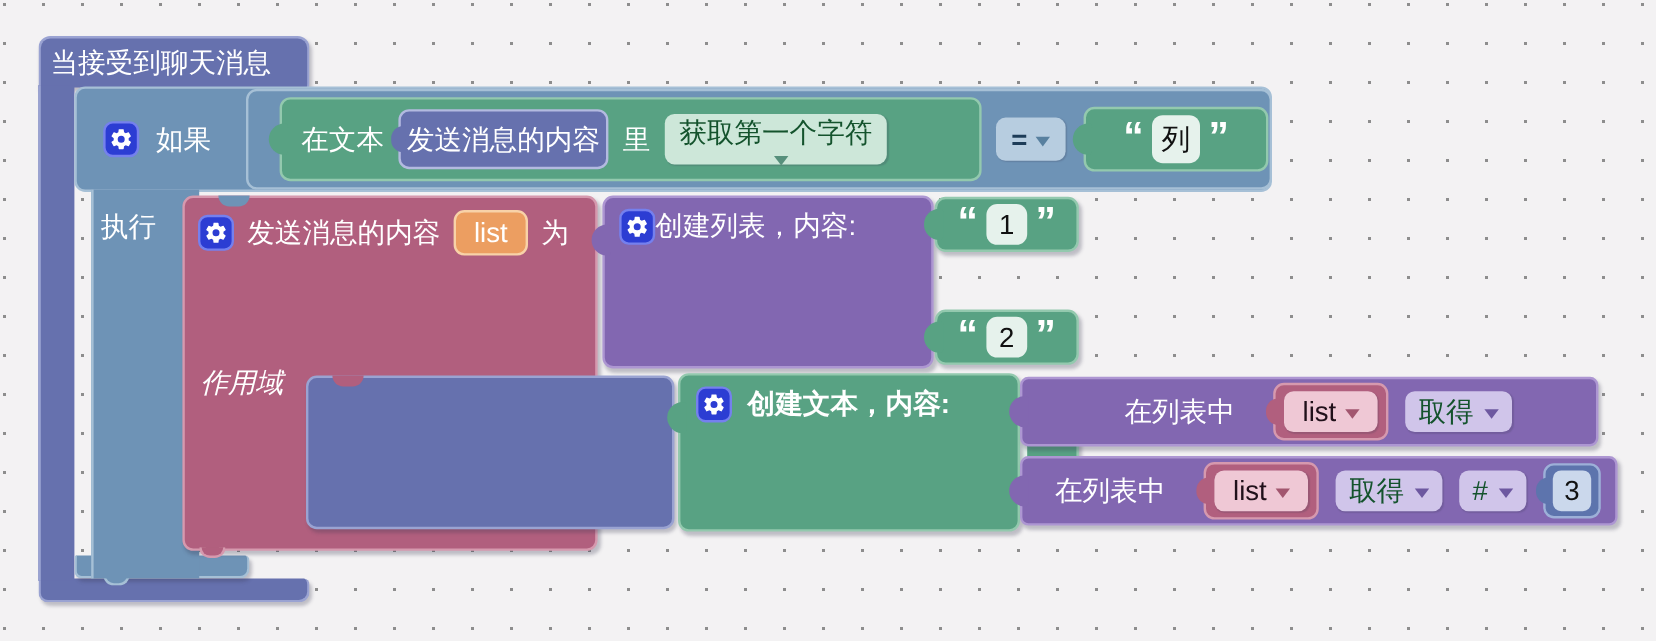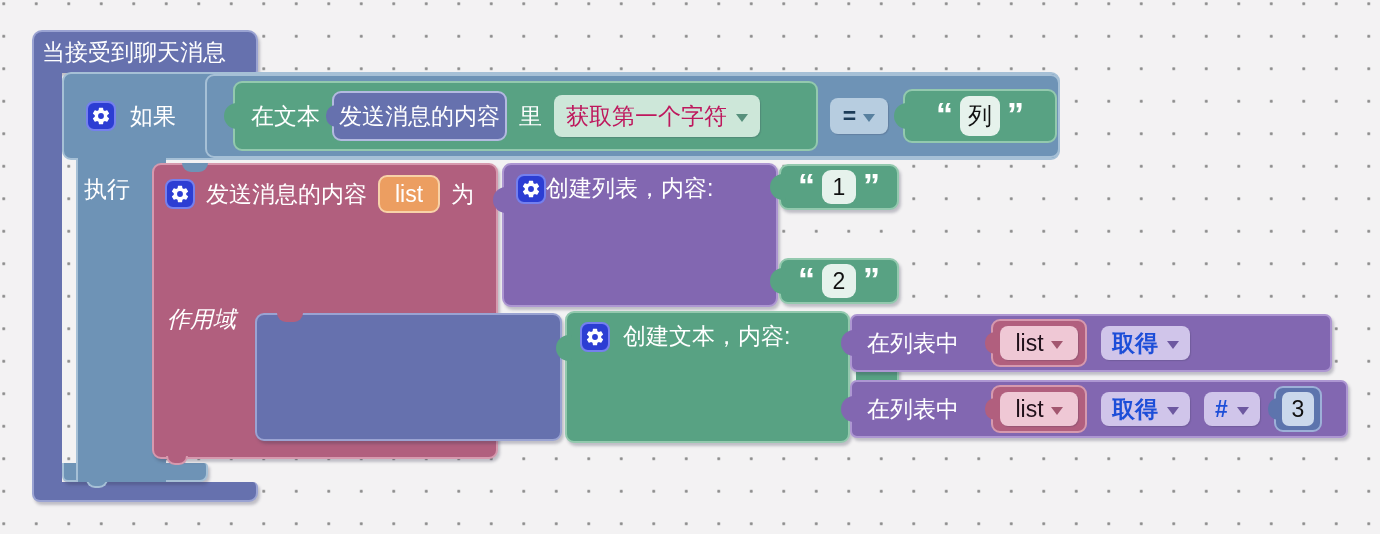--- a/index.html
+++ b/index.html
@@ -52,21 +52,21 @@
     background:var(--green); border:2px solid var(--green_border); border-radius:9px;
     display:flex; align-items:center; padding-left:16px; gap:12px;}
   .var-field { position:relative; width:175px; height:50px;
     background:var(--slate); border:2px solid var(--slate_border2); border-radius:9px;
     display:flex; align-items:center; justify-content:center;}
   .dd { display:flex; align-items:center; justify-content:center;
     border-radius:8px; font-size:23px; color:#111; white-space:nowrap;
     box-shadow:1px 1px 1px rgba(55,55,80,.2);}
   .tri { width:0; height:0; border-left:6px solid transparent; border-right:6px solid transparent;
     border-top:8px solid #555; margin-left:9px; margin-top:4px;}
-  .dd-ltgreen { background:var(--light_green); height:42px; padding:0 12px; color:#be185d;}
+  .dd-ltgreen { background:var(--light_green); height:42px; padding:0 12px; color:#14532d;flex-direction:column;}
   .dd-ltgreen .tri { border-top-color:#57907c;}
   .dd-eq { background:var(--light_blue); width:58px; height:36px; margin-left:12px; color:#1d3c58; font-weight:bold;}
   .dd-eq .tri { border-top-color:#58809f; margin-left:7px;}
   .str-blk { position:relative; background:var(--green); border:2px solid var(--green_border);
     border-radius:9px; display:flex; align-items:center; justify-content:center; gap:7px;}
   .str-cmp { margin-left:15px; width:154px; height:54px;}
   .quote { color:#fff; font-size:34px; font-weight:bold; line-height:20px; height:24px;}
   .str-field { min-width:40px; height:40px; padding:0 5px; background:var(--light_field);
     border-radius:9px; display:flex; align-items:center; justify-content:center;
     color:#111; font-size:24px;}
@@ -92,34 +92,34 @@
   .item-1 { top:164px;} .item-2 { top:212px;} .item-3 { top:260px;}
 
   
   .terminate { left:255px; top:313px; width:307px; height:128px;
     background:var(--slate); border:2px solid var(--slate_border); border-radius:9px;
     padding:11px 0 0 15px; z-index:6;}
 
   
   .create-text { position:absolute; left:565px; top:311px; width:285px; height:132px;
     background:var(--green); border:2px solid var(--green_border); border-radius:9px; z-index:7;}
-  .ct-row { display:flex; align-items:center; gap:13px; padding:8px 0 0 13px;}
+  .ct-row { display:flex; align-items:center; gap:13px; padding:8px 0 0 13px;font-weight:bold;}
 
   
   .lg-row { background:var(--purple); border:2px solid var(--purple_border); border-radius:7px;
-    display:flex; align-items:center; gap:14px; padding-left:15px; z-index:8;}
+    display:flex; align-items:center; gap:14px; padding-left:15px; z-index:8;justify-content:center;}
   .lg-1 { left:850px; top:314px; width:482px; height:58px;}
   .lg-2 { left:850px; top:380px; width:498px; height:58px;}
   .lg-prefix { min-width:110px;}
   .var-blk { position:relative; width:96px; height:48px; background:var(--maroon);
     border:2px solid var(--maroon_border); border-radius:9px;
     display:flex; align-items:center; justify-content:center;}
   .dd-pink { background:var(--pink); width:78px; height:34px; color:#20101a;}
   .dd-pink .tri { border-top-color:#a2566f; margin-left:7px;}
-  .dd-ltpurple { background:var(--light_purple); height:34px; padding:0 11px; color:#1d4ed8;font-weight:bold;}
+  .dd-ltpurple { background:var(--light_purple); height:34px; padding:0 11px; color:#14532d;}
   .dd-ltpurple .tri { border-top-color:#6d58a0;}
   .num-blk { position:relative; width:48px; height:46px; background:var(--num_block);
     border:2px solid var(--num_block_border); border-radius:9px;
     display:flex; align-items:center; justify-content:center;}
   .num-field { width:32px; height:34px; background:var(--num_field); border-radius:7px;
     display:flex; align-items:center; justify-content:center; color:#111; font-size:23px;}
 
   
   .gear { width:30px; height:30px; min-width:30px; background:var(--gear_blue);
     border:2px solid #7580ee; border-radius:8px;

